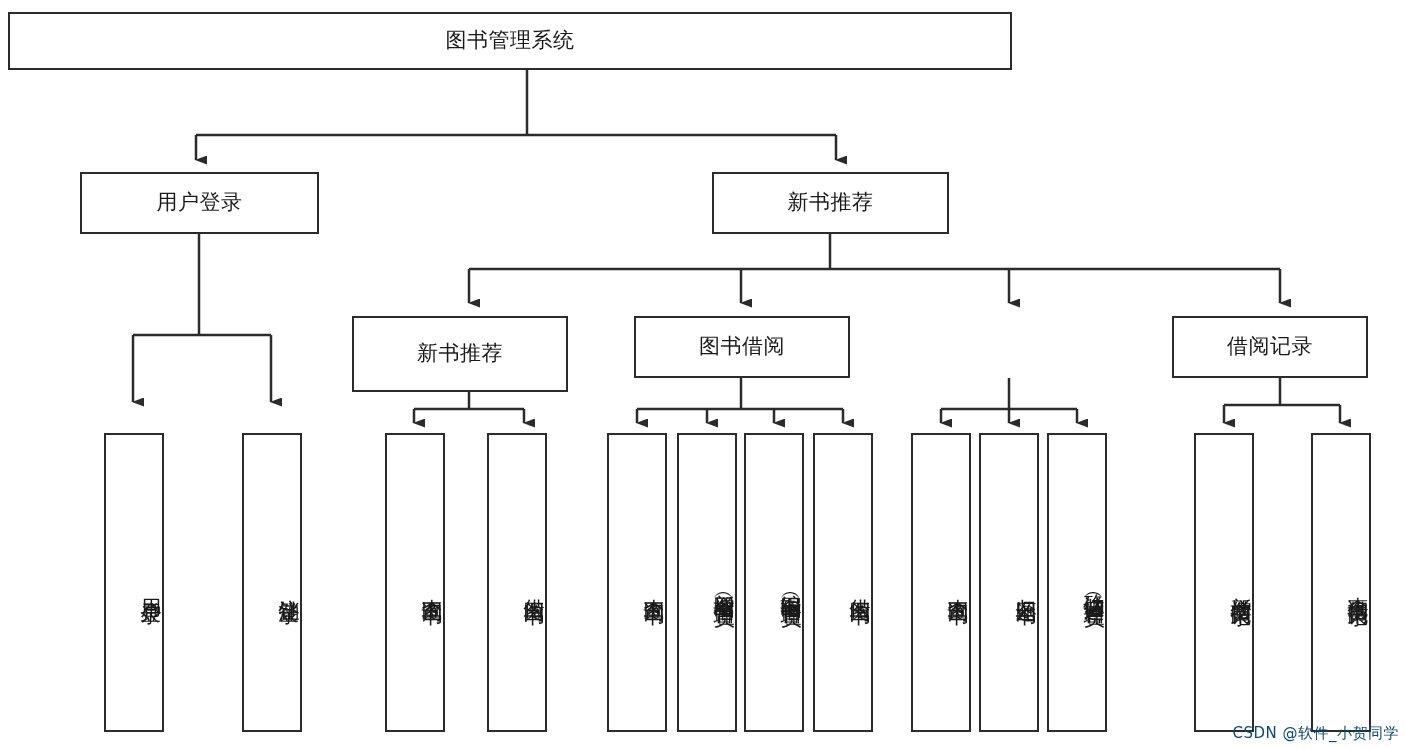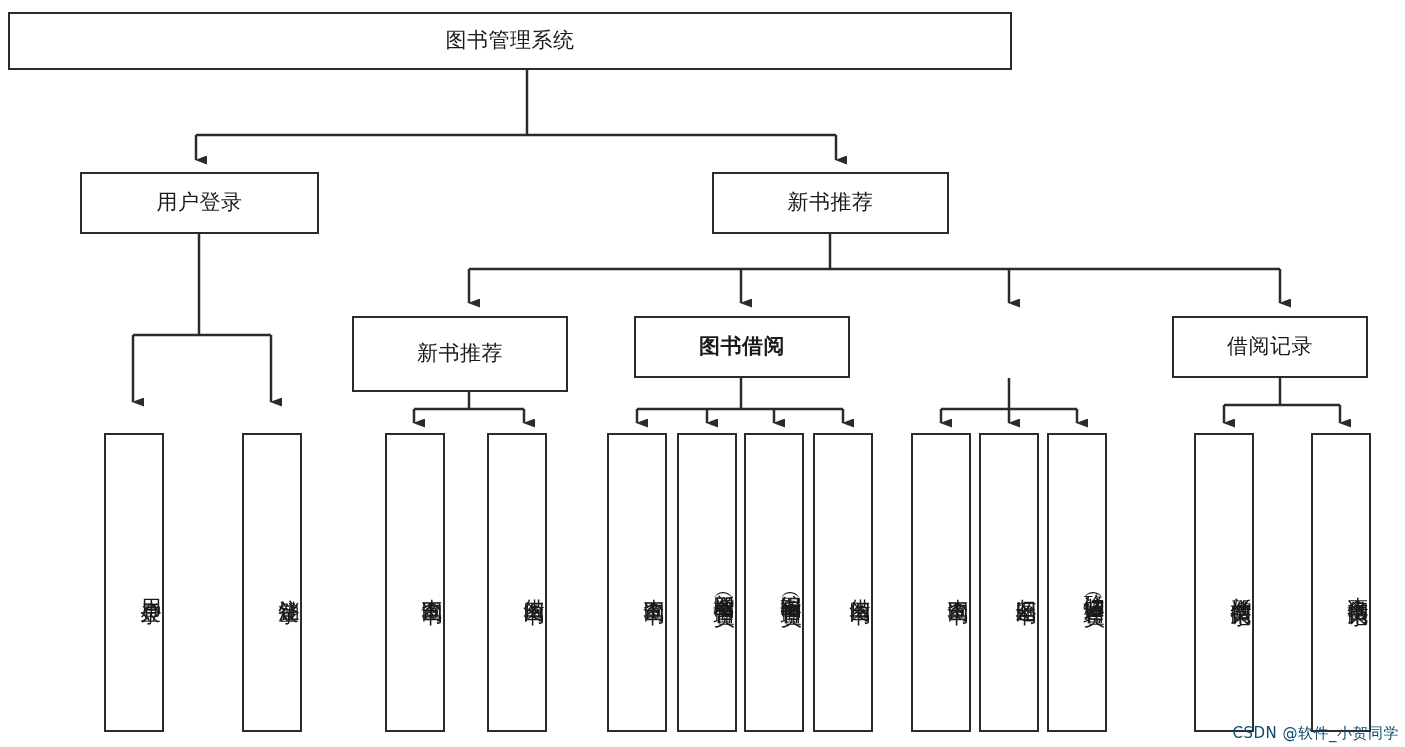--- a/index.html
+++ b/index.html
@@ -126,21 +126,21 @@
   <div class="node horiz" style="left:80px; top:172px; width:239px; height:62px;">
     <span>用户登录</span>
   </div>
   <div class="node horiz" style="left:712px; top:172px; width:237px; height:62px;">
     <span>新书推荐</span>
   </div>
 
   <div class="node horiz" style="left:352px; top:316px; width:216px; height:76px;">
     <span>新书推荐</span>
   </div>
-  <div class="node horiz" style="left:634px; top:316px; width:216px; height:62px;font-weight:bold;">
+  <div class="node horiz" style="left:634px; top:316px; width:216px; height:62px;">
     <span>图书借阅</span>
   </div>
   <div class="node horiz" style="left:1172px; top:316px; width:196px; height:62px;">
     <span>借阅记录</span>
   </div>
 
   <div class="node vert" style="left:104px; top:433px; width:60px; height:299px;">
     <span class="vlabel">用户登录</span>
   </div>
   <div class="node vert" style="left:242px; top:433px; width:60px; height:299px;">

